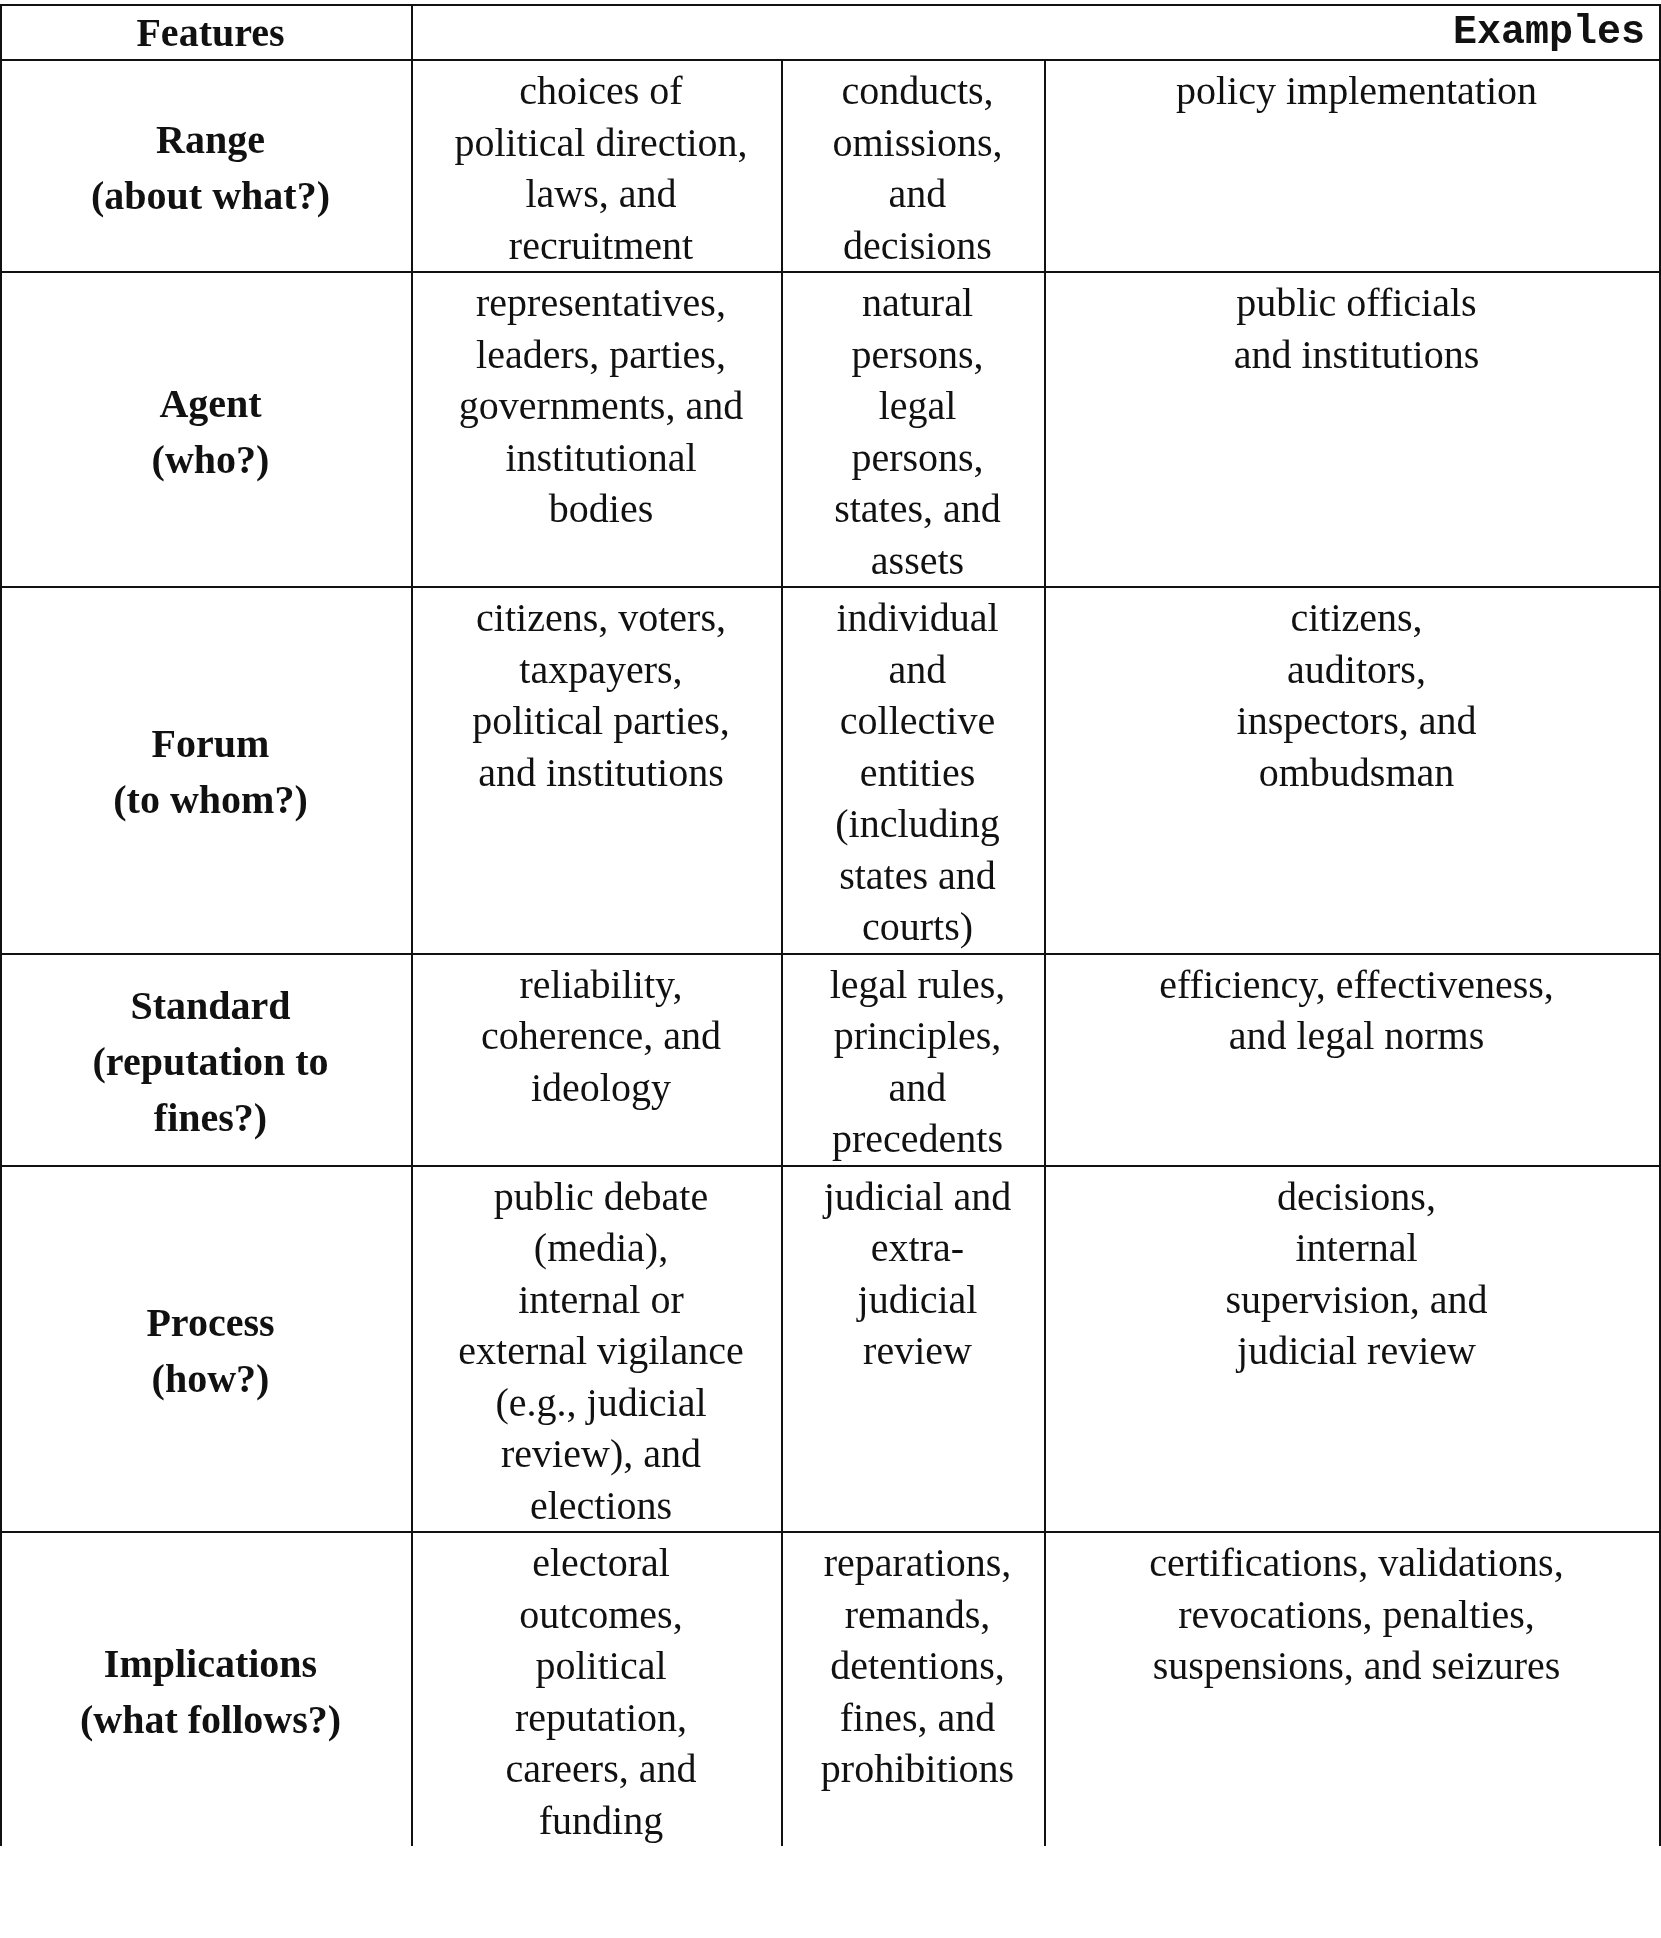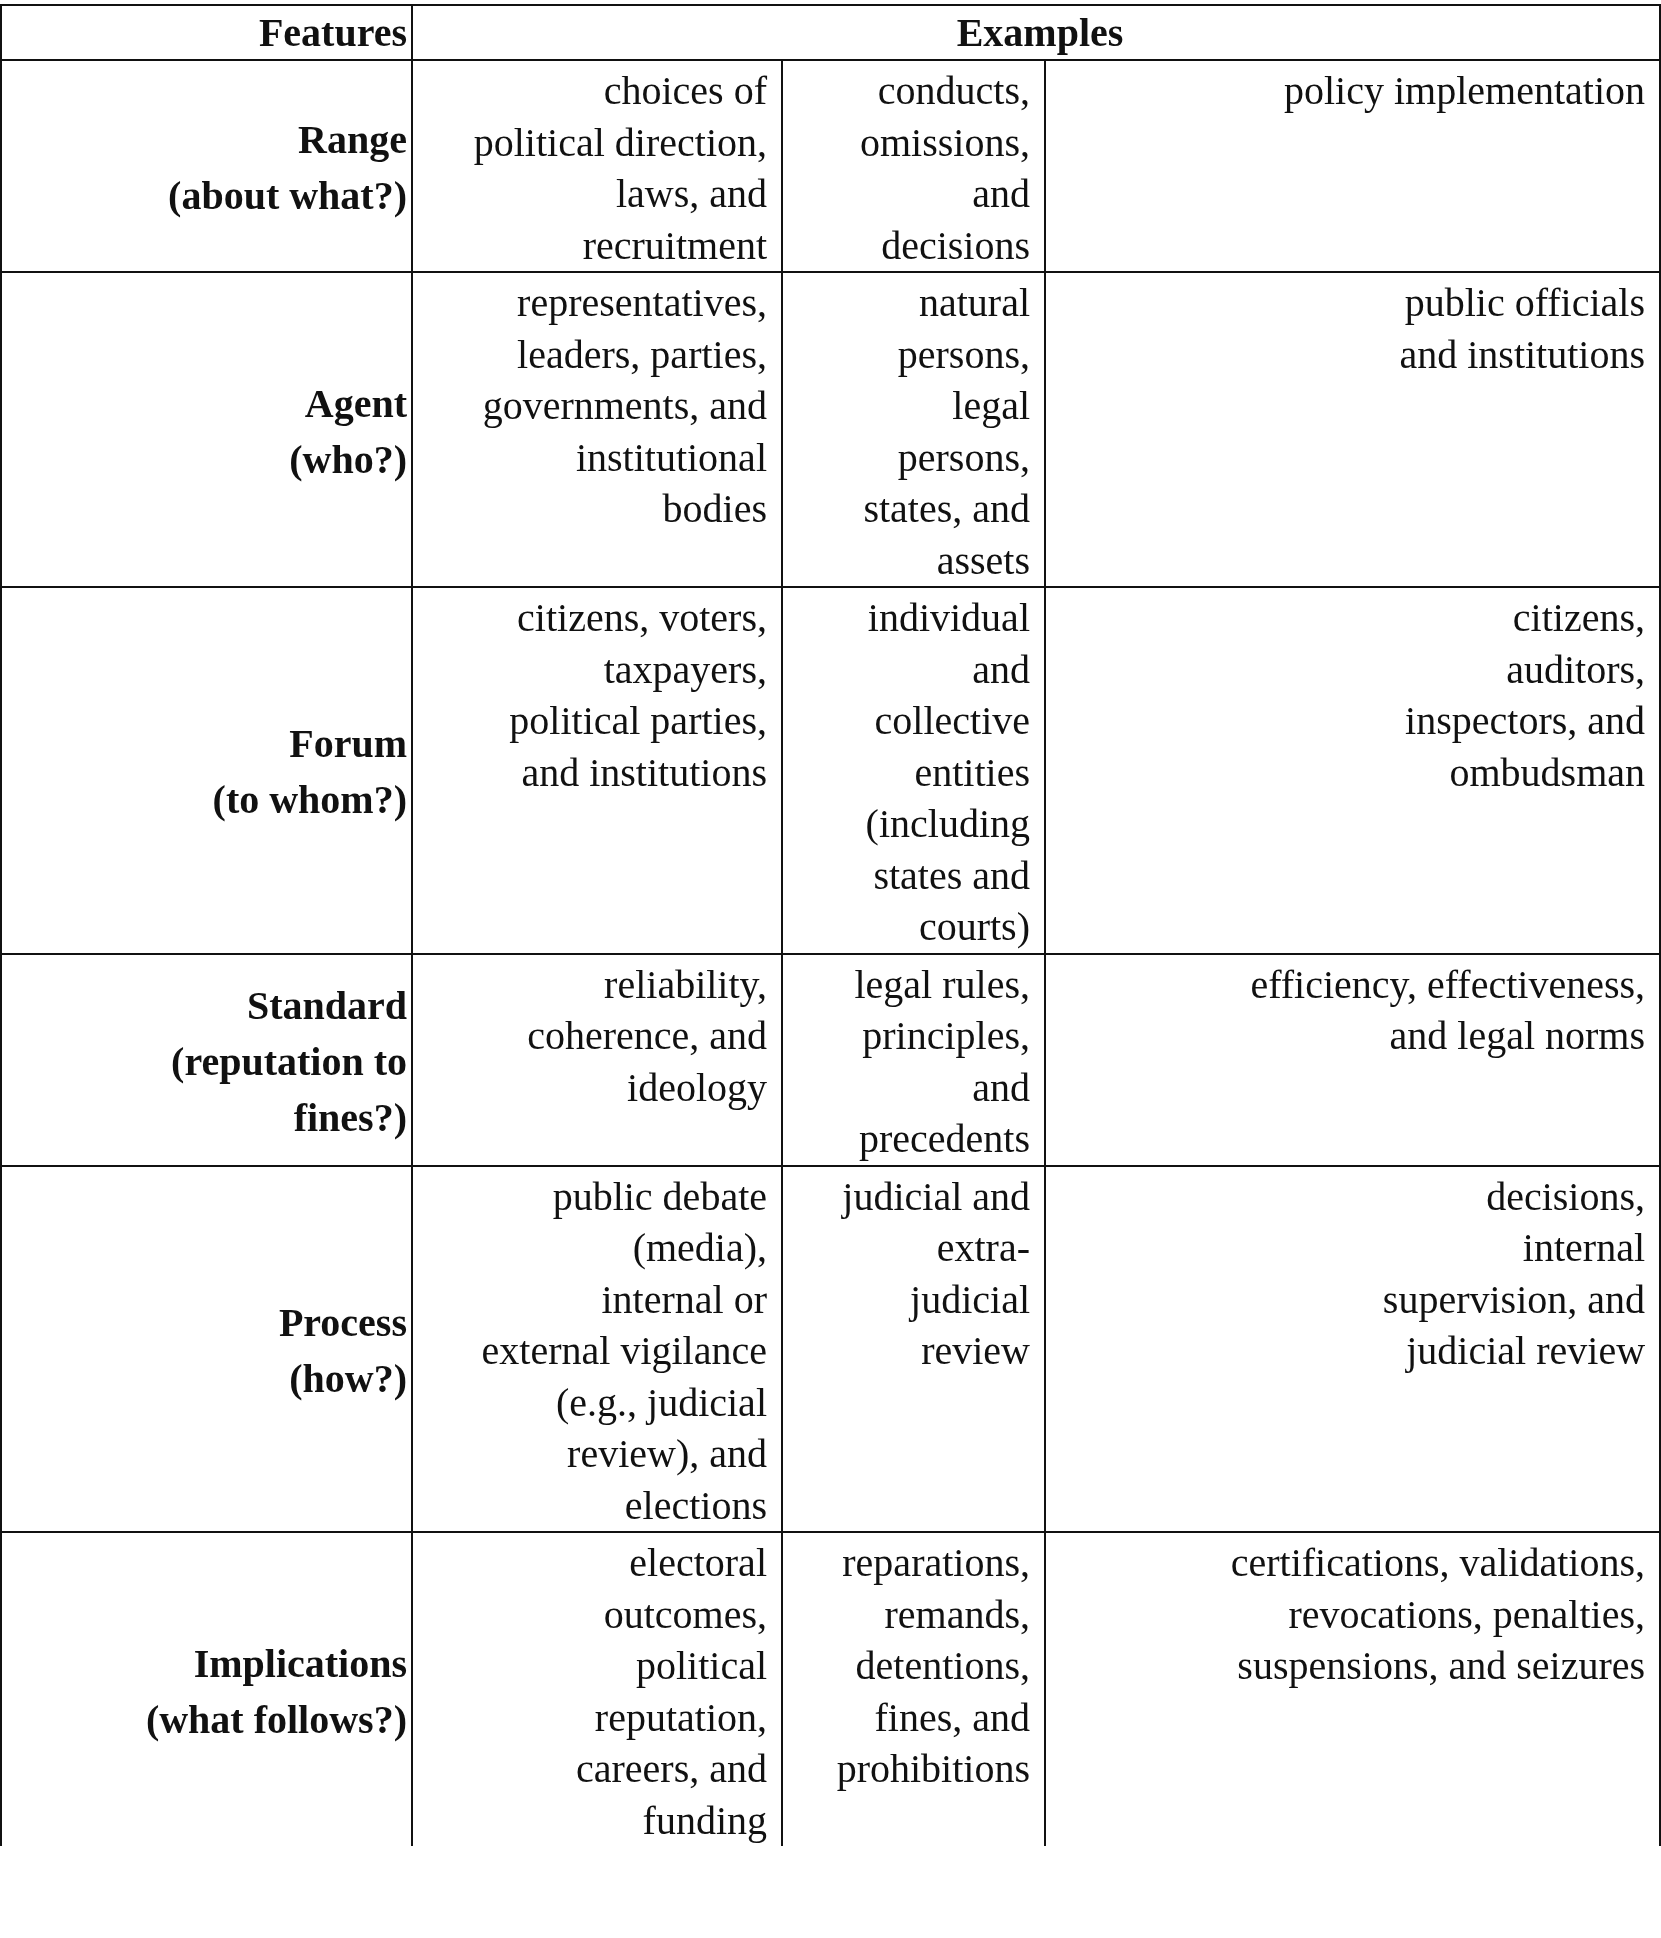--- a/index.html
+++ b/index.html
@@ -13,32 +13,32 @@
     font-family: "Liberation Serif", "DejaVu Serif", serif;
     color: #111111;
   }
   td, th {
     border: 2px solid #111111;
     vertical-align: top;
     padding: 4px 14px 0 22px;
     font-size: 40px;
     line-height: 51.5px;
     font-weight: normal;
-    text-align: right;
+    text-align: center;
     overflow: hidden;
   }
   td.feat, th.feat {
     font-weight: bold;
     vertical-align: middle;
     padding-left: 12px;
     padding-right: 4px;
     line-height: 56px;
   }
   th.head { font-weight: bold; padding-top: 2px; padding-bottom: 0; line-height: 50px; }
-  th.examples { text-align: center; }
+  th.examples { text-align: right; font-family: Liberation Mono, monospace; }
   td.ctx { vertical-align: middle; padding-top: 0; }
   .line { display: block; white-space: nowrap; }
   tr.r-head { height: 55px; }
   tr.r-context { height: 117px; }
   tr.r-range { height: 207px; }
   tr.r-agent { height: 312px; }
   tr.r-forum { height: 364px; }
   tr.r-standard { height: 209px; margin-left: 41px; }
   tr.r-process { height: 362px; }
   tr.r-implications { height: 310px; }

